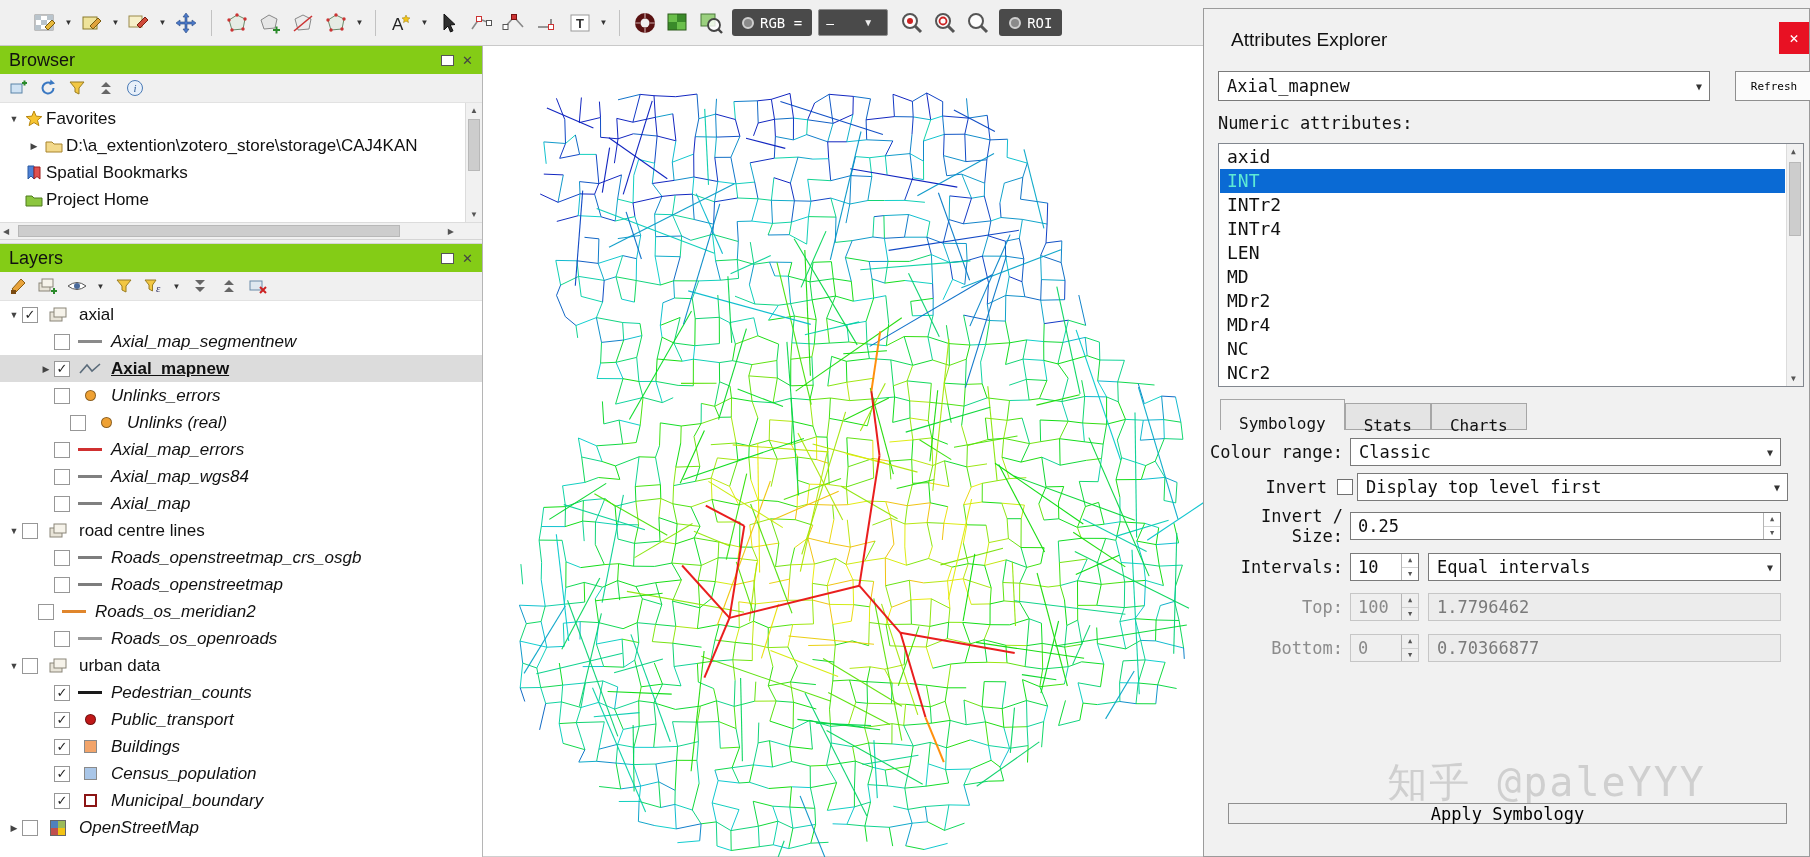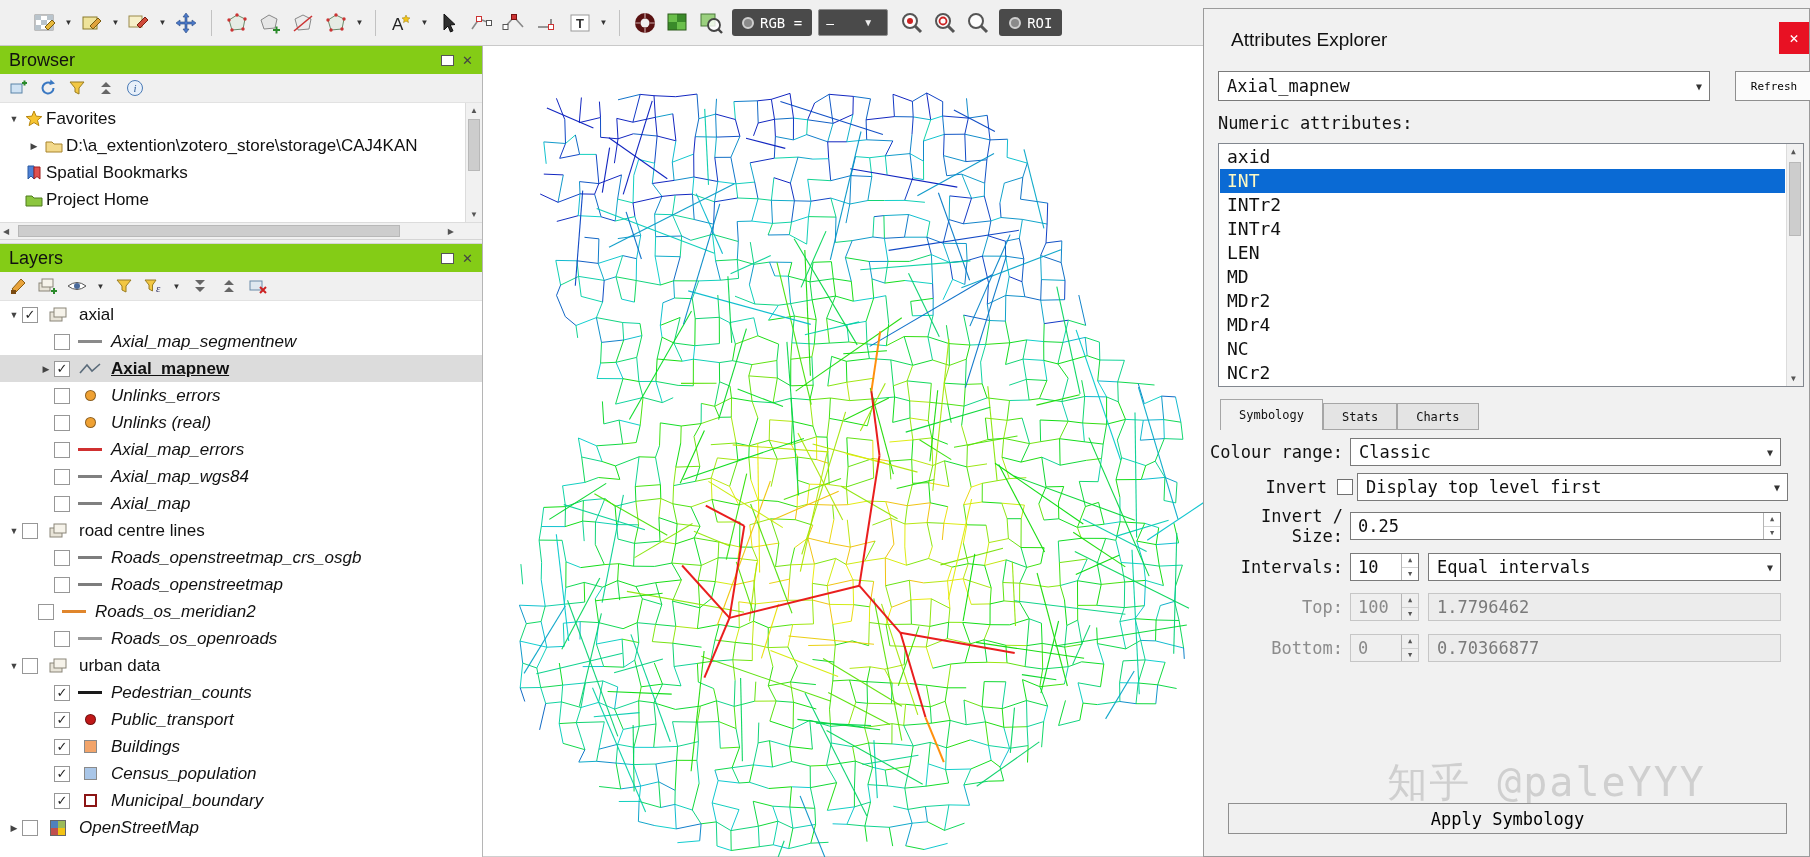--- a/index.html
+++ b/index.html
@@ -67,40 +67,40 @@
 .combo{background:#fff;border:1px solid #7a7a7a;display:flex;align-items:center;justify-content:space-between;
   padding-left:8px;font-size:17px}
 .combo-caret{font-size:10px;color:#333;margin-right:7px}
 .layer-combo{position:absolute;left:14px;top:62px;width:492px;height:30px}
 .refresh-btn{position:absolute;left:531px;top:62px;width:78px;height:30px;background:#fbfbfb;
   border:1px solid #8f8f8f;font-size:11px;font-family:inherit}
 .rp-label{position:absolute;left:14px;top:104px;font-size:17px}
 .attr-list{position:absolute;left:14px;top:134px;width:586px;height:244px;background:#fff;border:1px solid #82878f}
 .attr-items{position:absolute;left:1px;top:1px;right:18px;bottom:1px;overflow:hidden}
 .attr-item{height:24px;line-height:24px;padding-left:7px;font-size:18px}
-.attr-item.sel{background:#0a6ad4;color:#fef9c3}
+.attr-item.sel{background:#0a6ad4;color:#5eead4}
 .tabs{position:absolute;left:16px;top:390px;height:31px;display:flex;align-items:flex-end}
-.tab{padding:0 18px;font-size:12px;background:#e4e4e4;border:1px solid #a6a6a6;height:27px;line-height:26px}
+.tab{padding:9px 18px;font-size:16px;background:#e4e4e4;border:1px solid #a6a6a6;height:27px;line-height:26px}
 .tab.active{background:#f1f1f1;border-bottom:none;height:31px;line-height:30px}
 .srow{position:absolute;left:0;width:600px;height:28px;display:flex;align-items:center;font-size:17px}
 .sym-label{width:146px;text-align:right;padding-right:7px;flex:none}
 .sym-label.dis{color:#8c8c8c}
 .ctl-wide{width:431px;height:28px}
 .spin{position:relative;background:#fff;border:1px solid #7a7a7a;height:28px;display:flex;align-items:center;padding-left:7px}
 .spin.dis{background:#efefef;border-color:#c6c6c6;color:#8a8a8a}
 .spin-btns{position:absolute;right:0;top:0;bottom:0;width:17px;border-left:1px solid #b5b5b5;
   display:flex;flex-direction:column}
 .sb{flex:1;font-size:7px;color:#555;display:flex;align-items:center;justify-content:center;border-bottom:1px solid #d0d0d0}
 .sb:last-child{border-bottom:none}
 .spin-sm{width:69px;flex:none}
 .gap9{width:9px;flex:none}
 .field-dis{width:353px;height:28px;background:#ececec;border:1px solid #c6c6c6;color:#7a7a7a;
   display:flex;align-items:center;padding-left:8px}
 .checkbox{width:16px;height:16px;border:1px solid #707070;background:#fff;flex:none;margin-left:3px}
-.apply-btn{position:absolute;left:24px;top:794px;width:559px;height:31px;background:#f0f0f0;
+.apply-btn{position:absolute;left:24px;top:794px;width:559px;height:21px;background:#f0f0f0;
   border:1px solid #8f8f8f;font-size:17px;font-family:inherit}
 .watermark{position:absolute;left:110px;right:30px;top:746px;text-align:center;font-size:40px;
   color:#cfcfcf;letter-spacing:2px;pointer-events:none}
 </style>
 </head>
 <body>
 
 <div id="app">
 
   <div class="toolbar" id="main-toolbar">
@@ -451,21 +451,21 @@
             <span class="l-label bd ul">Axial_mapnew</span>
           </div>
           <div class="l-row" style="padding-left:38px">
             <span class="expander"></span>
             <span class="cbx"></span>
             <span class="l-sym">
               <span class="sym-circle" style="background:#efa133"></span>
             </span>
             <span class="l-label it">Unlinks_errors</span>
           </div>
-          <div class="l-row" style="padding-left:38px">
+          <div class="l-row" style="padding-left:54px">
             <span class="expander"></span>
             <span class="cbx"></span>
             <span class="l-sym">
               <span class="sym-circle" style="background:#efa133"></span>
             </span>
             <span class="l-label it">Unlinks (real)</span>
           </div>
           <div class="l-row" style="padding-left:38px">
             <span class="expander"></span>
             <span class="cbx"></span>

